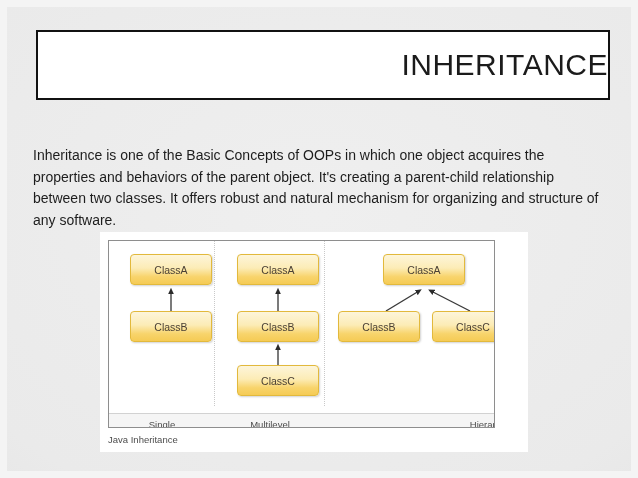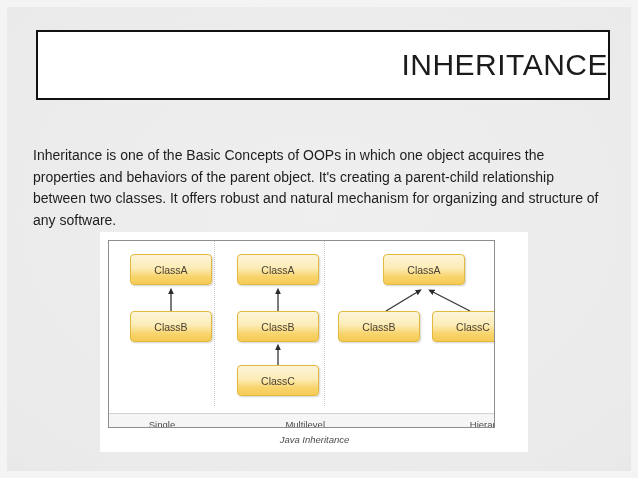--- a/index.html
+++ b/index.html
@@ -111,32 +111,31 @@
 
   #footer-bar {
     position:absolute;
     left:0; top:165px;
     width:411px; height:22px;
     background:#f5f5f5;
     border-top:1px solid #d2d2d2;
     margin-top:7px;
   }
   #lbl-single      { left:0px;   width:106px; }
-  #lbl-multilevel  { left:106px; width:110px;text-align:right; }
+  #lbl-multilevel  { left:106px; width:110px; }
   #lbl-hierarchical{ left:216px; width:195px;text-align:right; }
   .seg-label span { display:block; padding-top:5px; }
 
   #caption {
     position:absolute;
     left:8px; top:202px;
     width:413px;
-    text-align:center;
+    text-align:left;
     font-size:9.5px;
     color:#4d4d4d;
-    font-style:italic;
   }
 </style>
 </head>
 <body>
 
 <div id="slide">
 
   <div id="title-box">
     <div id="title-text">INHERITANCE</div>
   </div>

